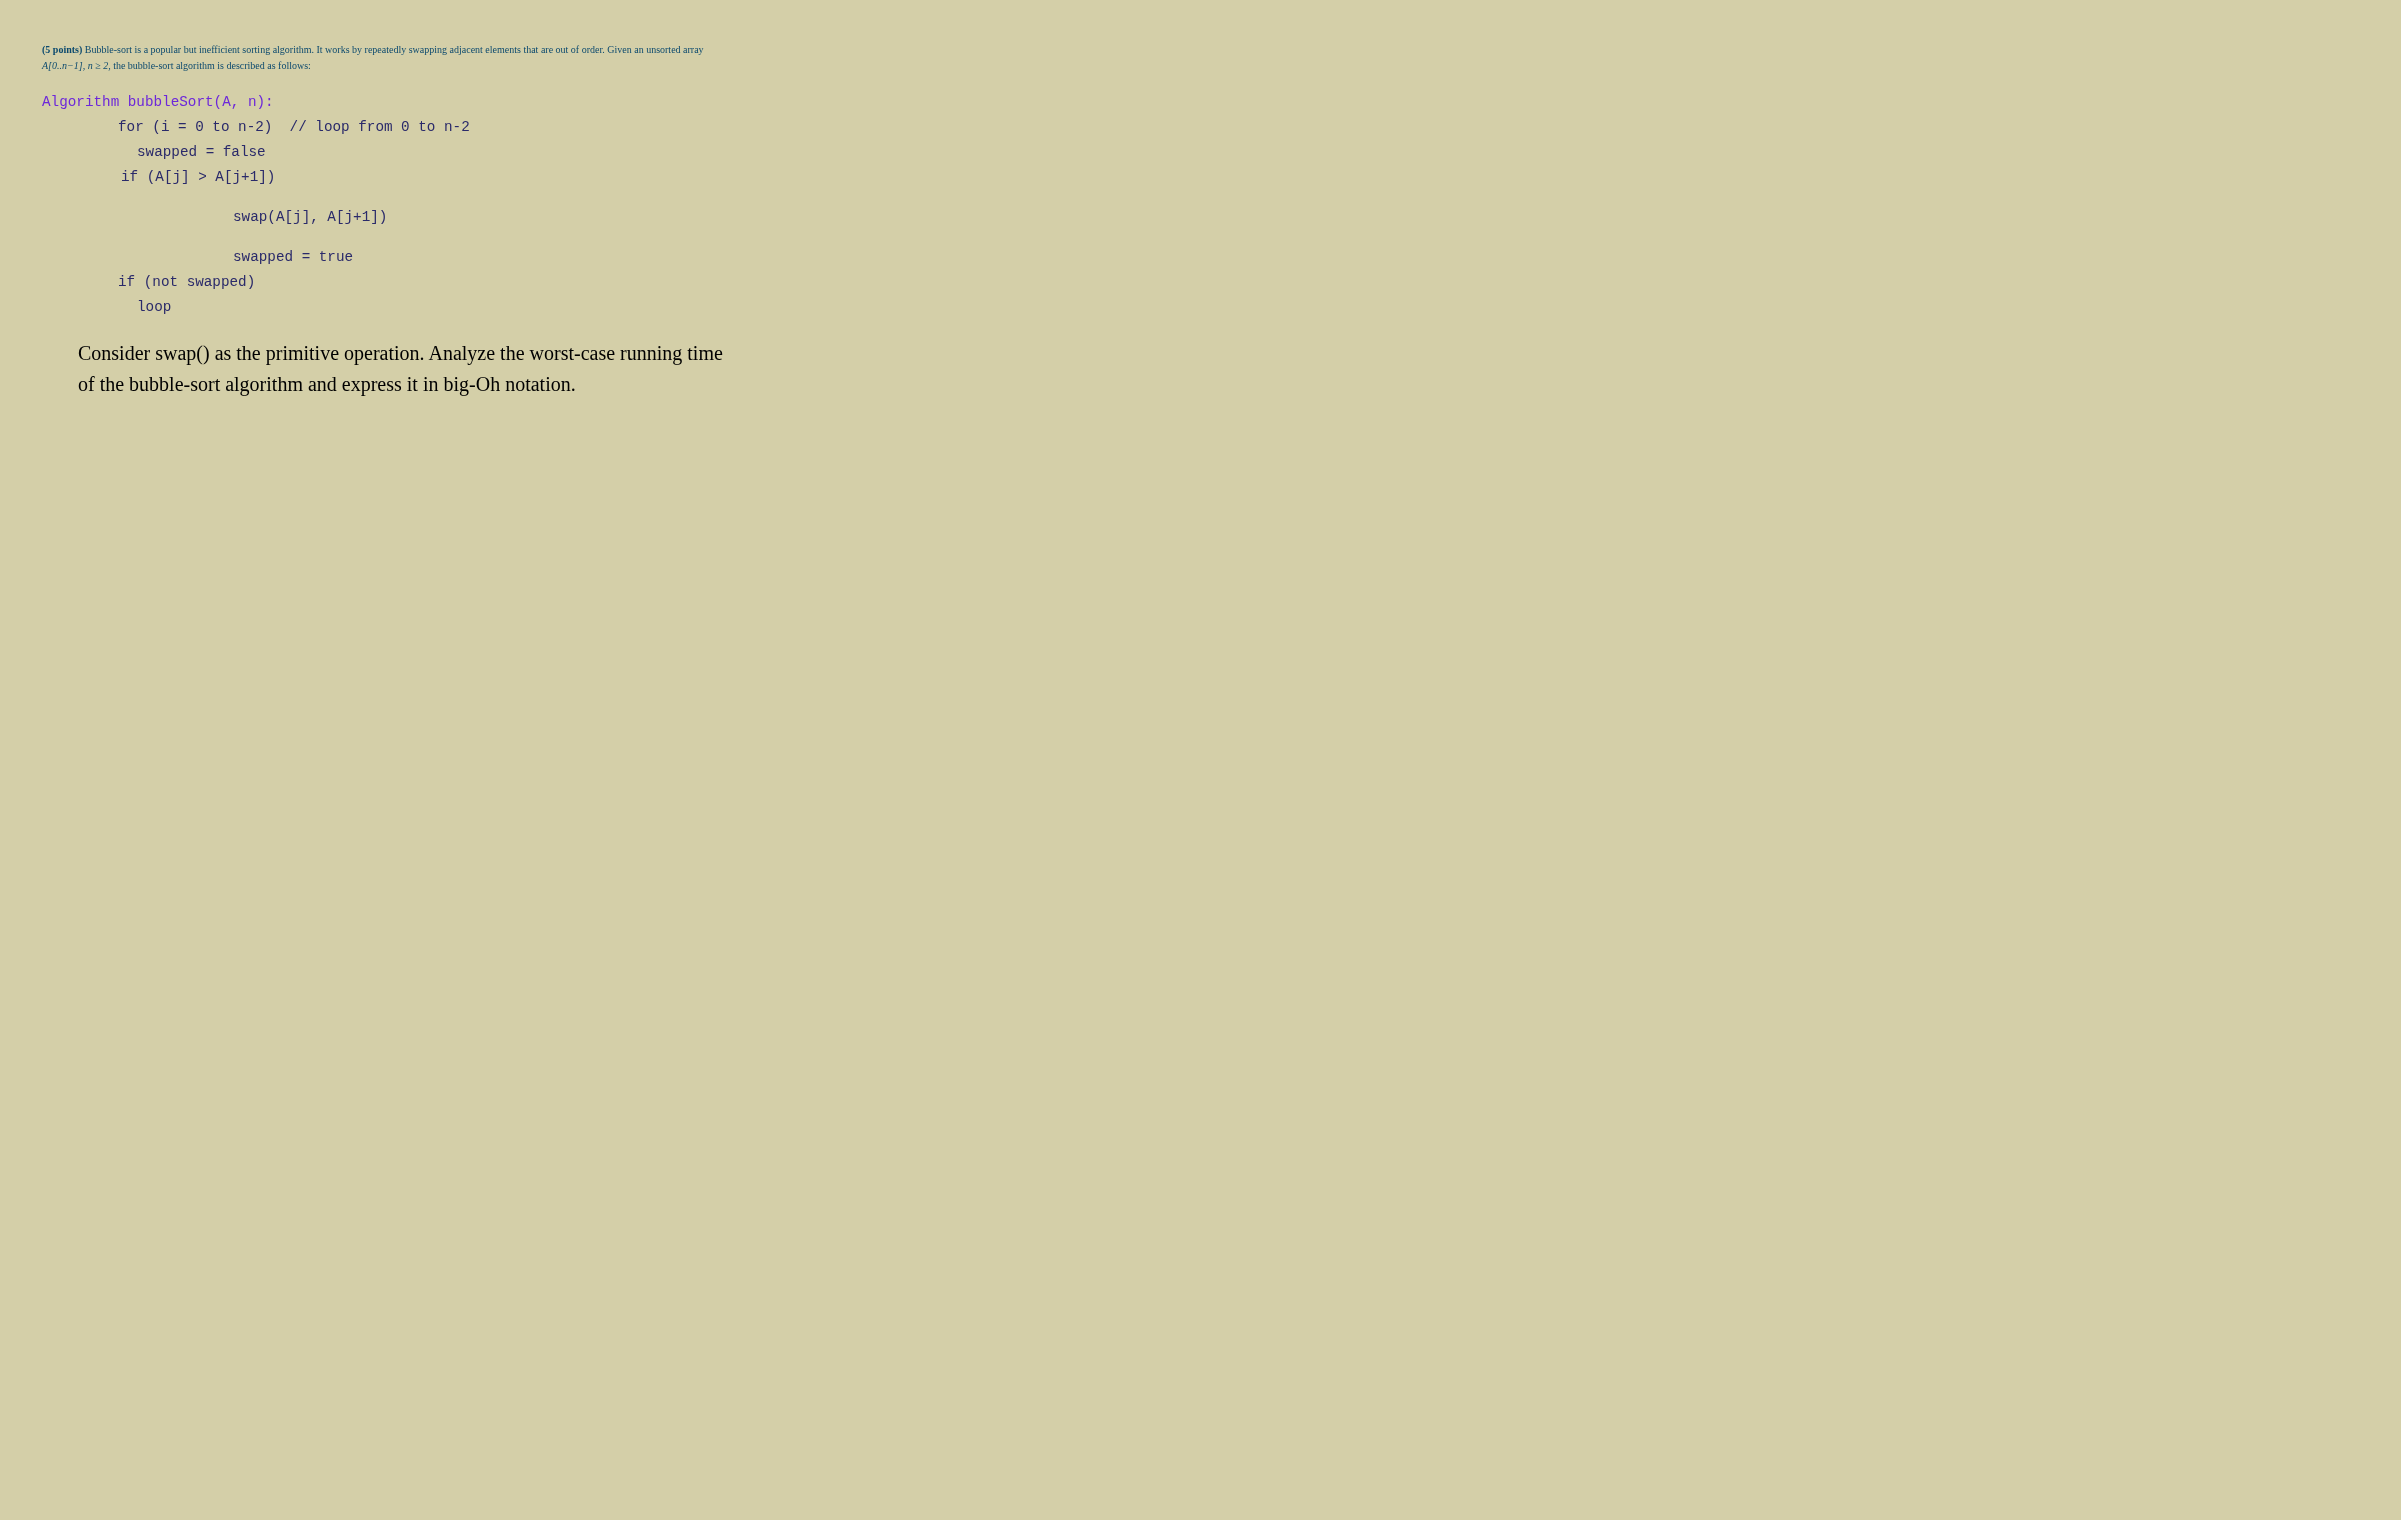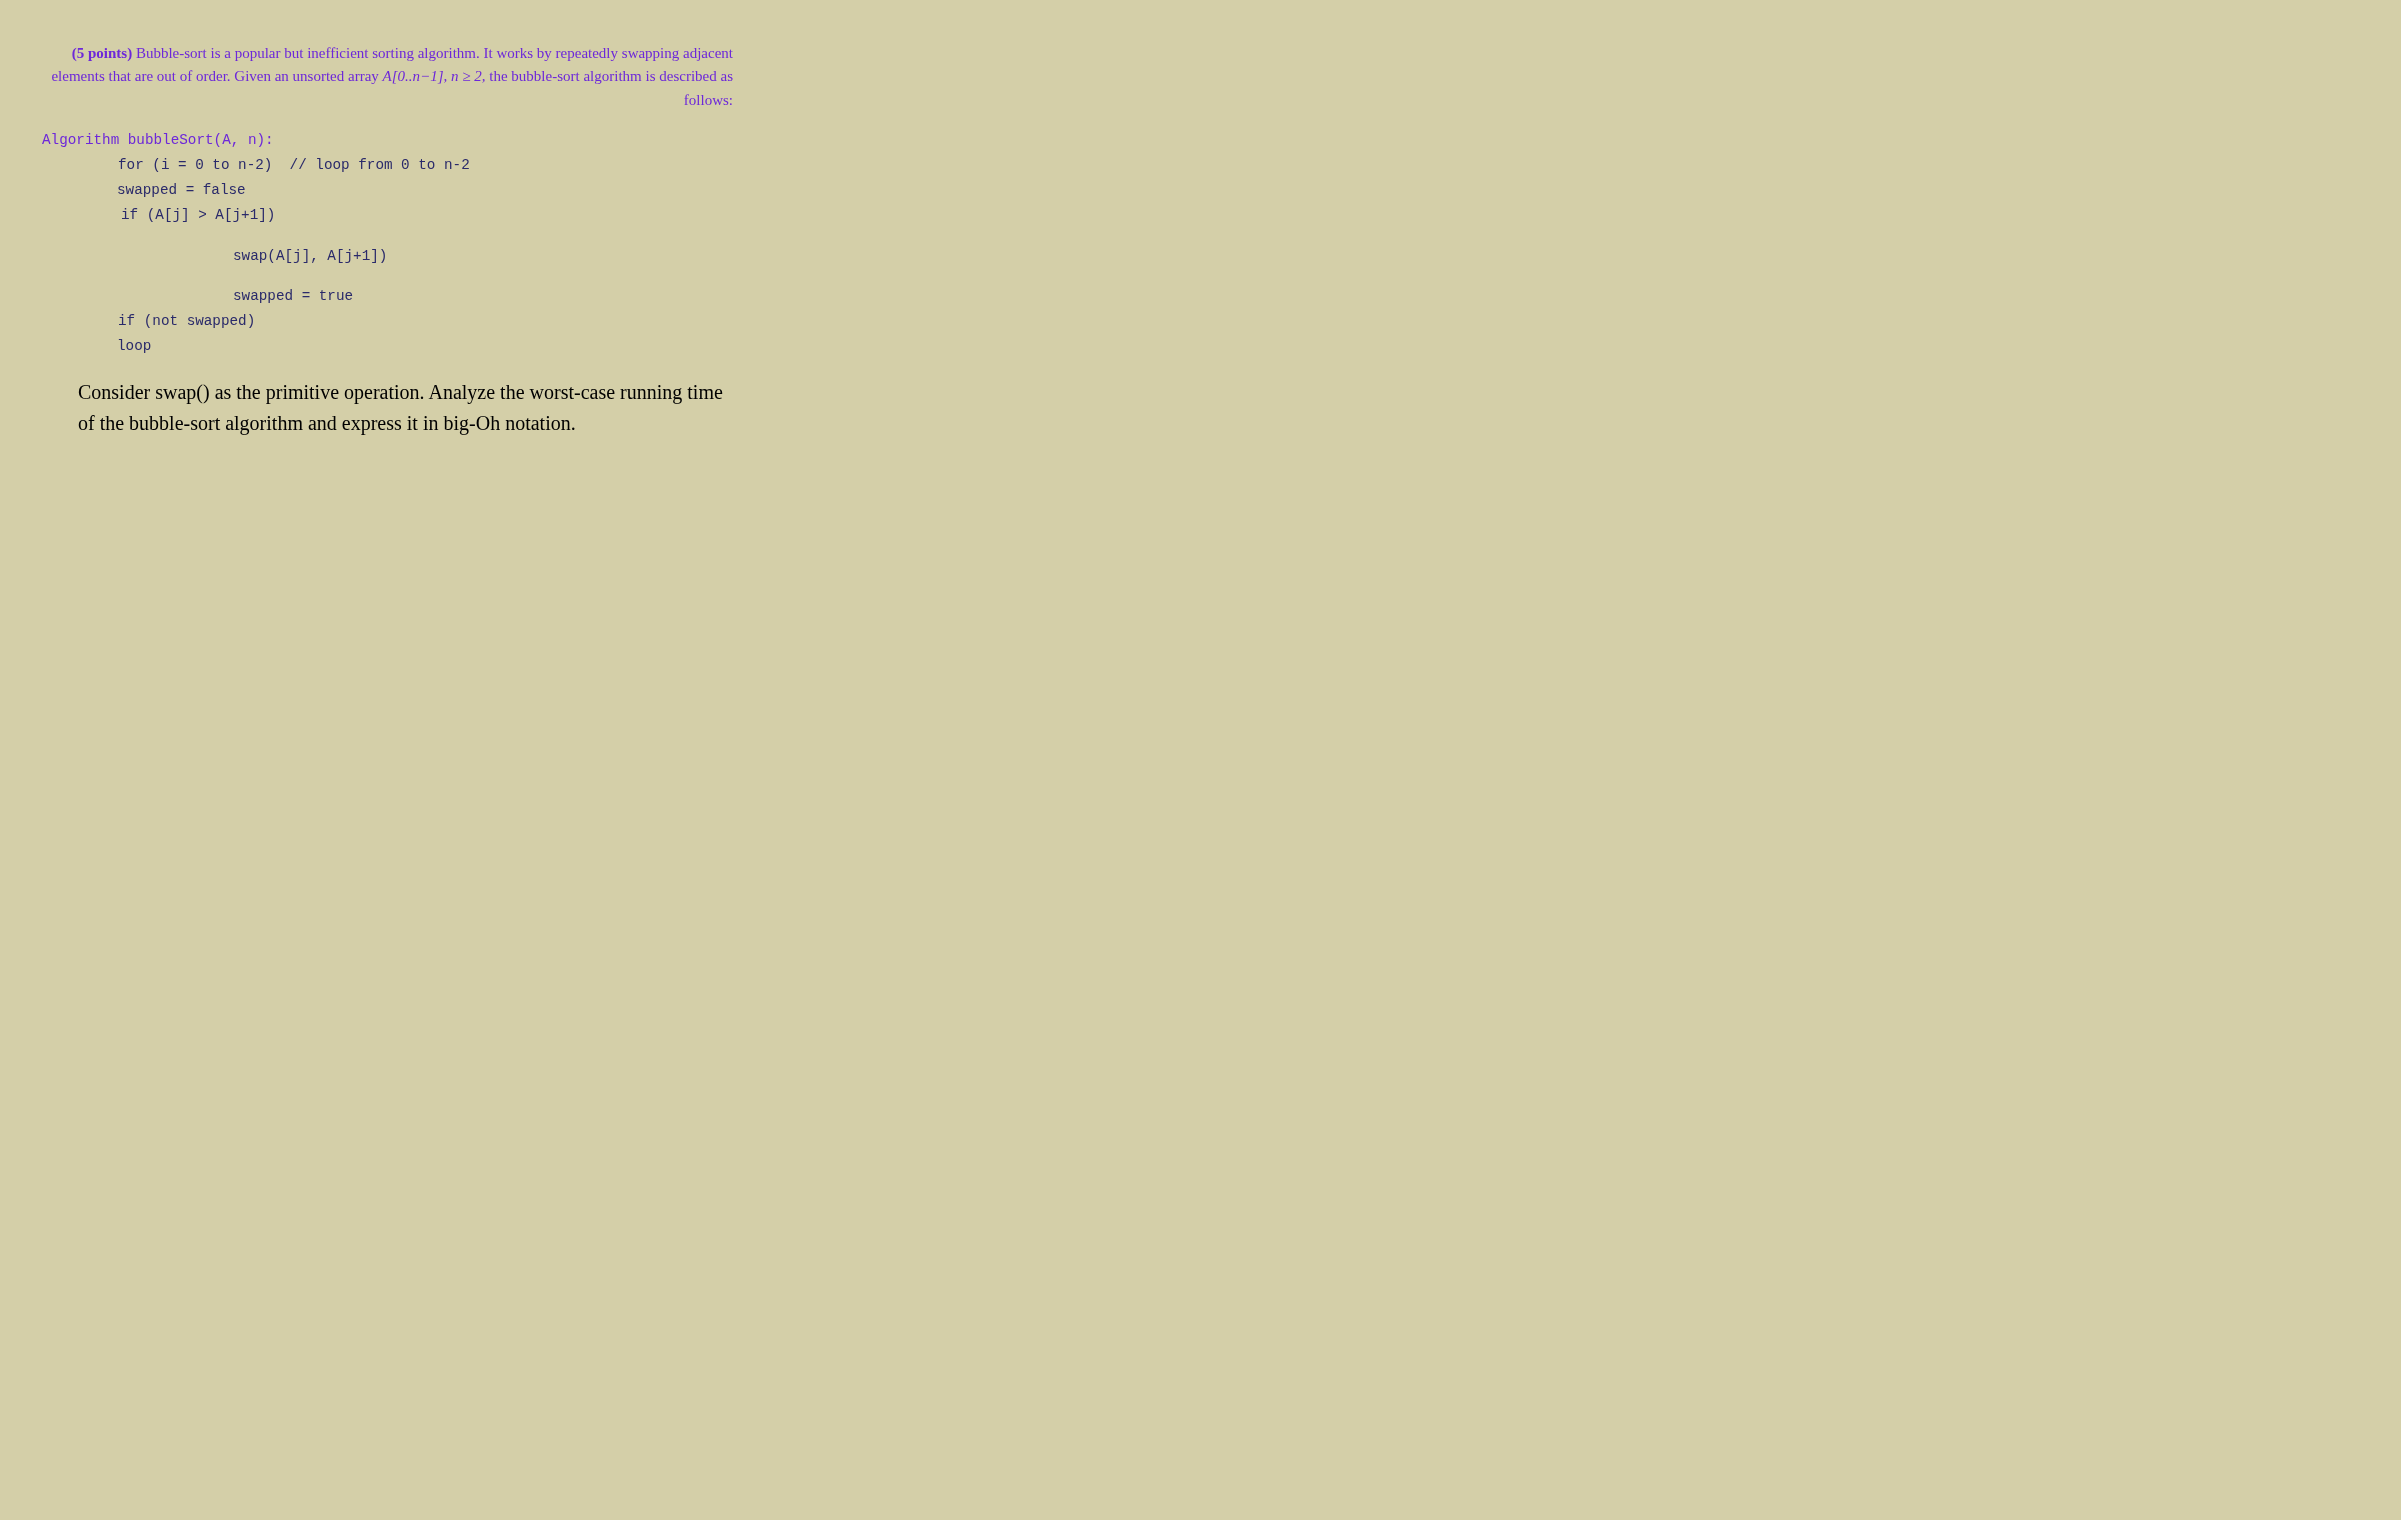--- a/index.html
+++ b/index.html
@@ -15,25 +15,24 @@
       padding: 24px 30px;
     }
 
     .page-container {
       max-width: 715px;
       background-color: #d4cfa8;
       padding: 18px 12px;
     }
 
     .intro-text {
-      font-size: 15px;
+      font-size: 10px;
       line-height: 1.55;
-      color: #6d28d9;
+      color: #0c4a6e;
       margin-bottom: 16.7px;
-      text-align: right;
     }
 
     .intro-text strong {
       font-weight: bold;
     }
 
     .algorithm-block {
       font-family: 'Courier New', Courier, monospace;
       font-size: 14.3px;
       line-height: 1.75;
@@ -45,21 +44,21 @@
       color: #6d28d9;
       margin-left: 0;
     }
 
     .line {
       display: block;
       white-space: pre;
     }
 
     .indent-1 { margin-left: 76px; }
-    .indent-2 { margin-left: 75px; }
+    .indent-2 { margin-left: 95px; }
     .indent-3 { margin-left: 79px; }
     .indent-4 { margin-left: 191px; margin-top: 15px; }
 
     .footer-text {
       font-size: 20px;
       line-height: 1.55;
       color: #000000;
       margin-top: 6px;
       margin-left: 36px;
     }

